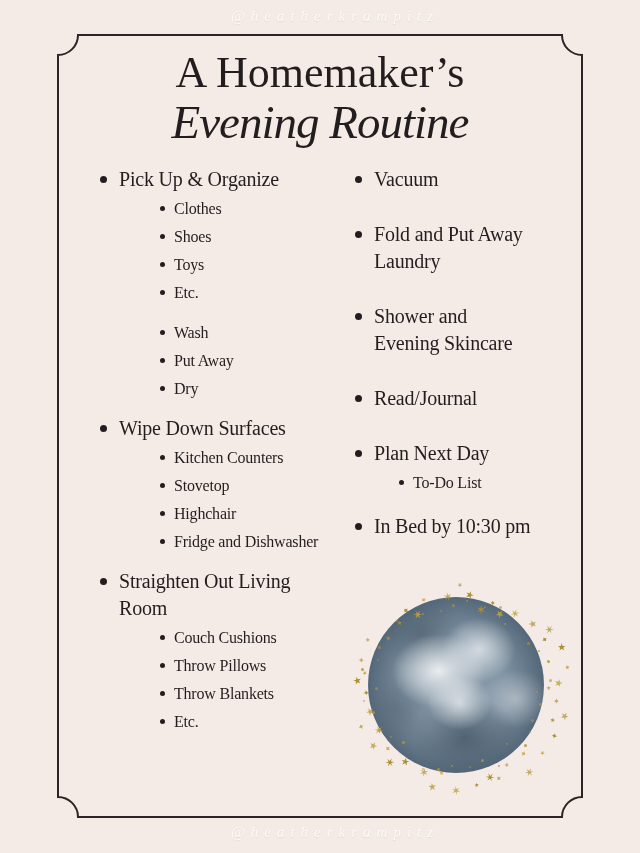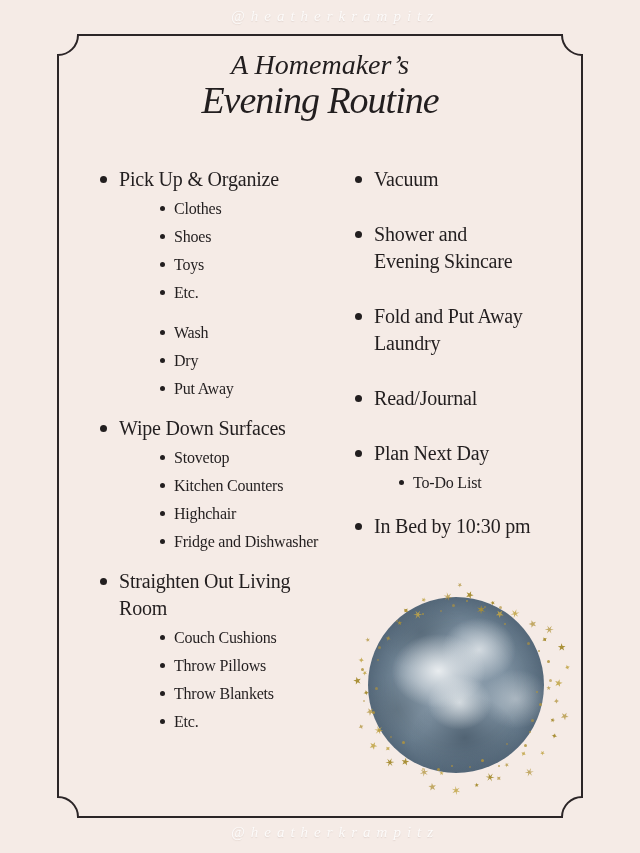--- a/index.html
+++ b/index.html
@@ -30,28 +30,27 @@
   
   .frame-svg { position: absolute; inset: 0; pointer-events: none; }
 
   
   .title-block {
     position: absolute; top: 50px; left: 58px; right: 58px;
     text-align: center;
     line-height: 1.05;
   }
   .title-line1 {
-    font-style: italic;
-    font-size: 28px;
+    font-size: 44px;
     font-weight: 500;
     letter-spacing: 0px;
   }
   .title-line2 {
     font-style: italic;
-    font-size: 38px;
+    font-size: 47px;
     font-weight: 500;
     letter-spacing: -1px;
     margin-top: 2px;
   }
 
   
   .col { position: absolute; top: 166px; }
   .col-left  { left: 100px; width: 252px; }
   .col-right { left: 355px; width: 220px; }
 
@@ -162,42 +161,42 @@
     </section>
 
     <section>
       <ul class="sub-list">
         <li class="sub-item">
             <span class="dot"></span>
             <span>Wash</span>
           </li>
         <li class="sub-item">
             <span class="dot"></span>
+            <span>Put Away</span>
+          </li>
+        <li class="sub-item">
+            <span class="dot"></span>
             <span>Dry</span>
-          </li>
-        <li class="sub-item">
-            <span class="dot"></span>
-            <span>Put Away</span>
           </li>
       </ul>
     </section>
 
     <section>
       <div class="main-item">
         <span class="dot"></span>
         <span>Wipe Down Surfaces</span>
       </div>
       <ul class="sub-list">
         <li class="sub-item">
             <span class="dot"></span>
+            <span>Kitchen Counters</span>
+          </li>
+        <li class="sub-item">
+            <span class="dot"></span>
             <span>Stovetop</span>
-          </li>
-        <li class="sub-item">
-            <span class="dot"></span>
-            <span>Kitchen Counters</span>
           </li>
         <li class="sub-item">
             <span class="dot"></span>
             <span>Highchair</span>
           </li>
         <li class="sub-item">
             <span class="dot"></span>
             <span>Fridge and Dishwasher</span>
           </li>
       </ul>
@@ -232,28 +231,28 @@
 
   <div class="col col-right">
 
     <div class="main-item single">
       <span class="dot"></span>
       <span>Vacuum</span>
     </div>
 
     <div class="main-item single">
       <span class="dot"></span>
+      <span>Fold and Put Away
+Laundry</span>
+    </div>
+
+    <div class="main-item single">
+      <span class="dot"></span>
       <span>Shower and
 Evening Skincare</span>
-    </div>
-
-    <div class="main-item single">
-      <span class="dot"></span>
-      <span>Fold and Put Away
-Laundry</span>
     </div>
 
     <div class="main-item single">
       <span class="dot"></span>
       <span>Read/Journal</span>
     </div>
 
     <section>
       <div class="main-item">
         <span class="dot"></span>

